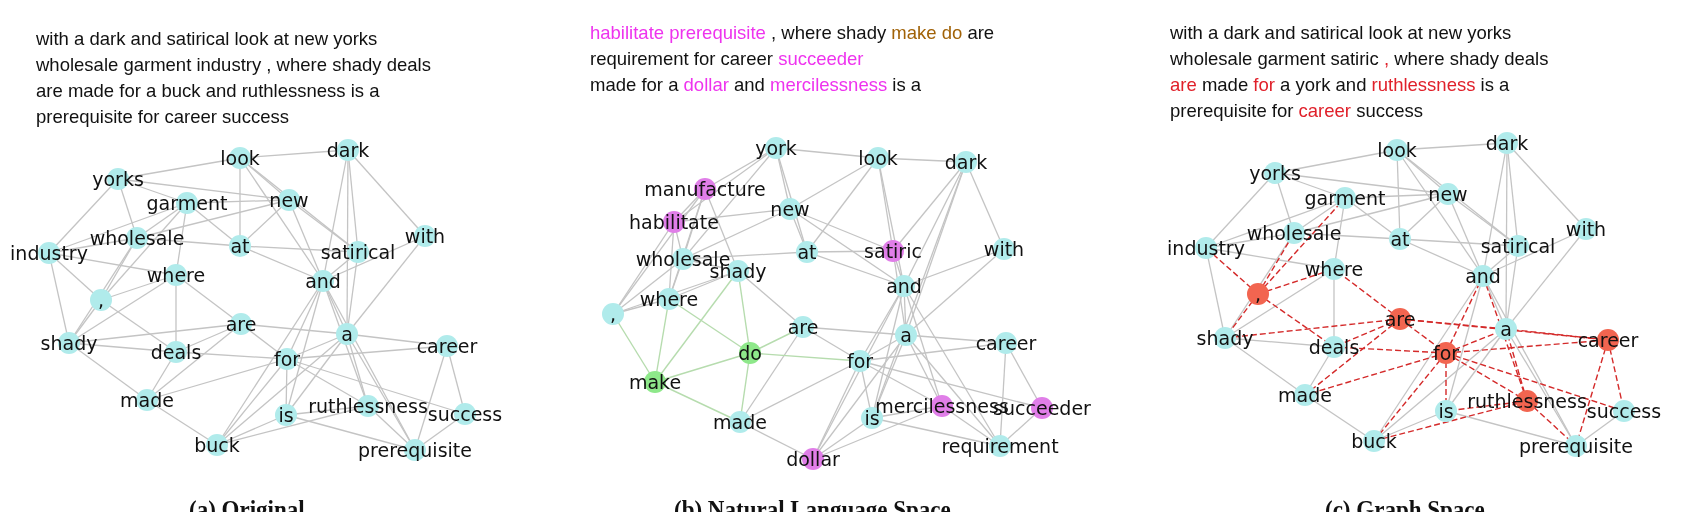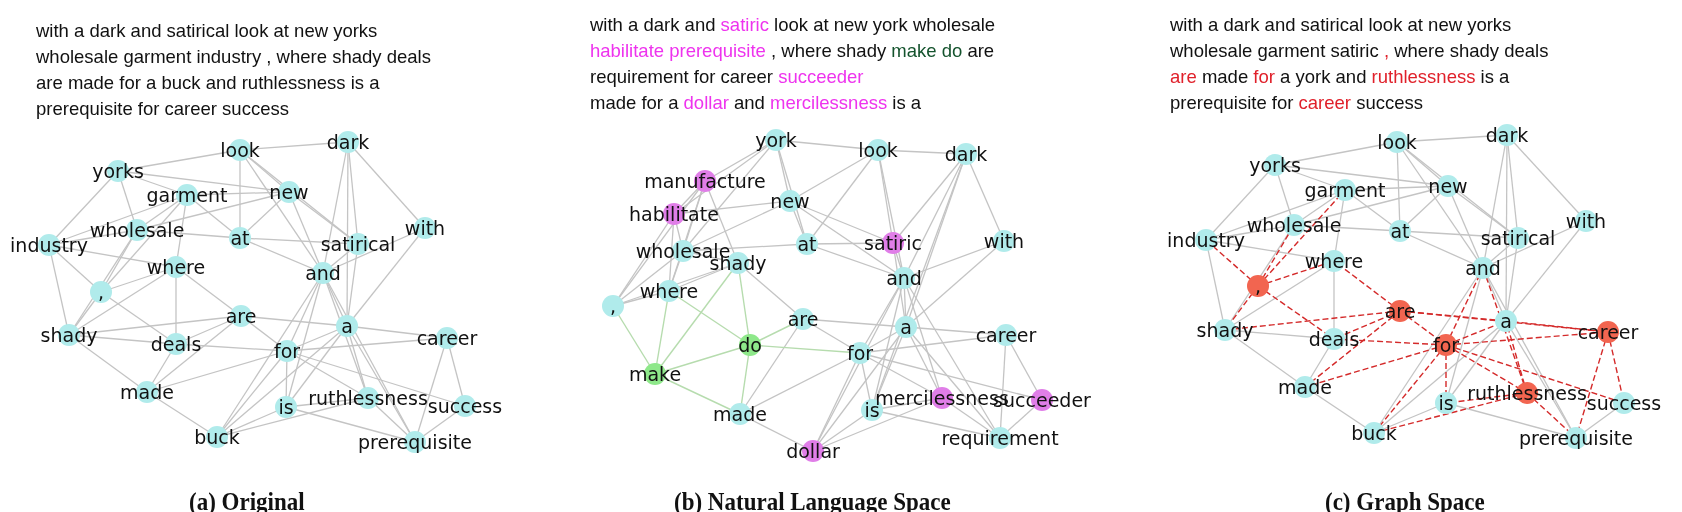--- a/index.html
+++ b/index.html
@@ -1,21 +1,21 @@
 <!DOCTYPE html>
 <html><head>
 <meta charset="utf-8">
 <style>
   html, body { margin: 0; padding: 0; background: #ffffff; }
   body { width: 1682px; height: 512px; position: relative; overflow: hidden; font-family: "DejaVu Sans", sans-serif; }
-  .panel { position: absolute; top: 8px; height: 372px; }
+  .panel { position: absolute; top: 16px; height: 372px; }
   .sentence { position: absolute; font-family: "Liberation Sans", sans-serif; font-size: 18.5px; line-height: 26px; color: #111; white-space: nowrap; }
   .sentence .w { display: inline; }
   .sentence .nl { color: #ee33ee; }
-  .sentence .gr { color: #14532d; }
+  .sentence .gr { color: #a16207; }
   .sentence .rd { color: #e0202a; }
   svg.graph { position: absolute; left: 0; top: 0; overflow: visible; }
   .caption { position: absolute; top: 480px; font-family: "Liberation Serif", serif; font-weight: bold; font-size: 25px; color: #111; white-space: nowrap; transform: scaleX(0.92); transform-origin: left top; }
   .node-label { font-family: "DejaVu Sans", sans-serif; font-size: 19px; fill: #111; }
 </style>
 </head>
 <body>
 
 <div class="panel" style="left:0;width:560px;">
   <div class="sentence" style="left:36px;top:10px;">
@@ -153,21 +153,20 @@
       <text x="286" y="406" text-anchor="middle" class="node-label">is</text>
       <text x="465" y="405" text-anchor="middle" class="node-label">success</text>
       <text x="217" y="436" text-anchor="middle" class="node-label">buck</text>
       <text x="415" y="441" text-anchor="middle" class="node-label">prerequisite</text>
     </svg>
   <div class="caption" style="left:189px;">(a) Original</div>
 </div>
 
 <div class="panel" style="left:560px;width:570px;">
   <div class="sentence" style="left:30px;top:4px;">
-      <div><span class="w">with a dark and </span><span class="w nl">satiric</span><span class="w"> look at new york wholesale</span></div>
       <div><span class="w nl">habilitate prerequisite</span><span class="w"> , where shady </span><span class="w gr">make do</span><span class="w"> are</span></div>
       <div><span class="w">requirement for career </span><span class="w nl">succeeder</span></div>
       <div><span class="w">made for a </span><span class="w nl">dollar</span><span class="w"> and </span><span class="w nl">mercilessness</span><span class="w"> is a</span></div>
     </div>
   <svg class="graph" width="570" height="470">
       <line x1="216" y1="132" x2="318" y2="142" stroke="#c4c4c4" stroke-width="1.3"></line>
       <line x1="216" y1="132" x2="230" y2="193" stroke="#c4c4c4" stroke-width="1.3"></line>
       <line x1="216" y1="132" x2="247" y2="236" stroke="#c4c4c4" stroke-width="1.3"></line>
       <line x1="216" y1="132" x2="145" y2="173" stroke="#c4c4c4" stroke-width="1.3"></line>
       <line x1="216" y1="132" x2="114" y2="206" stroke="#c4c4c4" stroke-width="1.3"></line>

